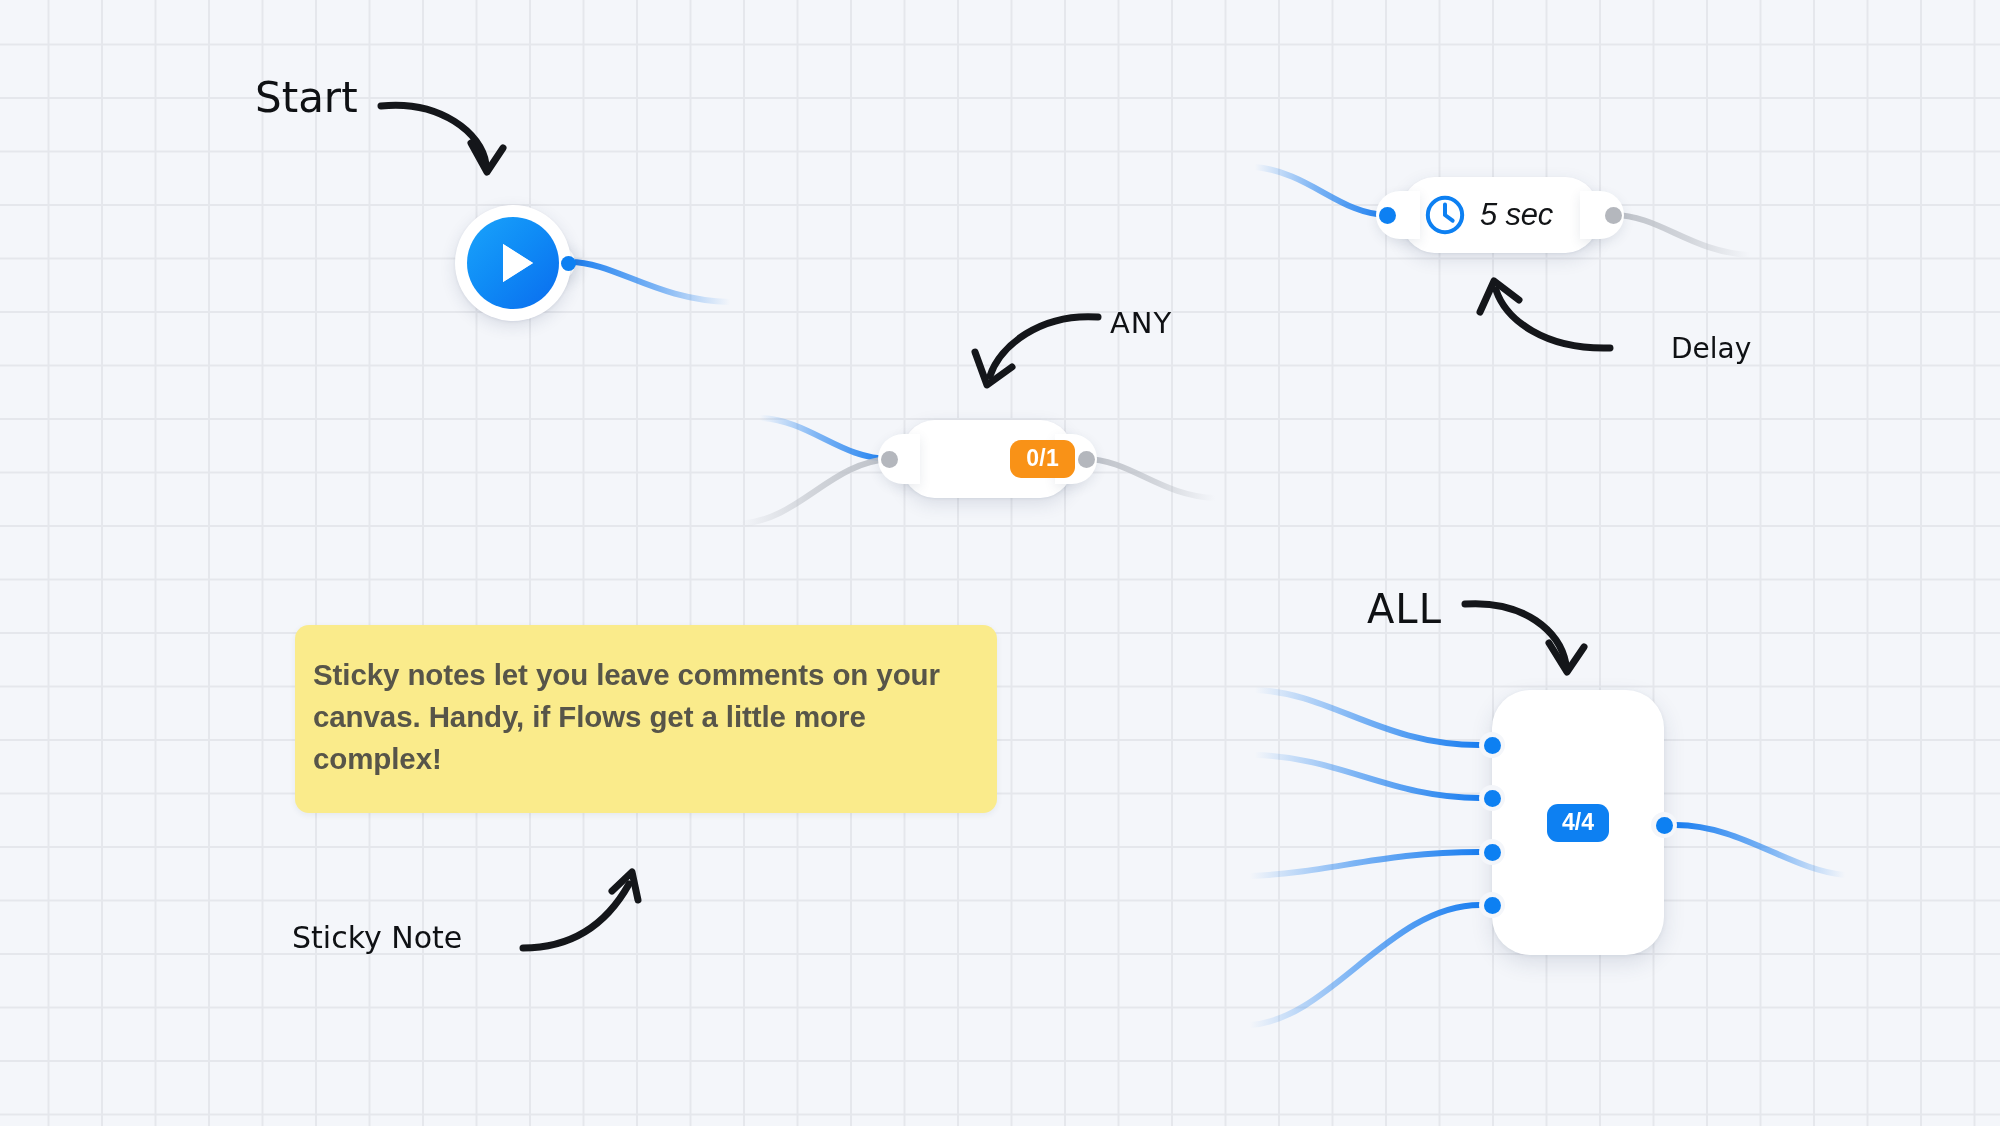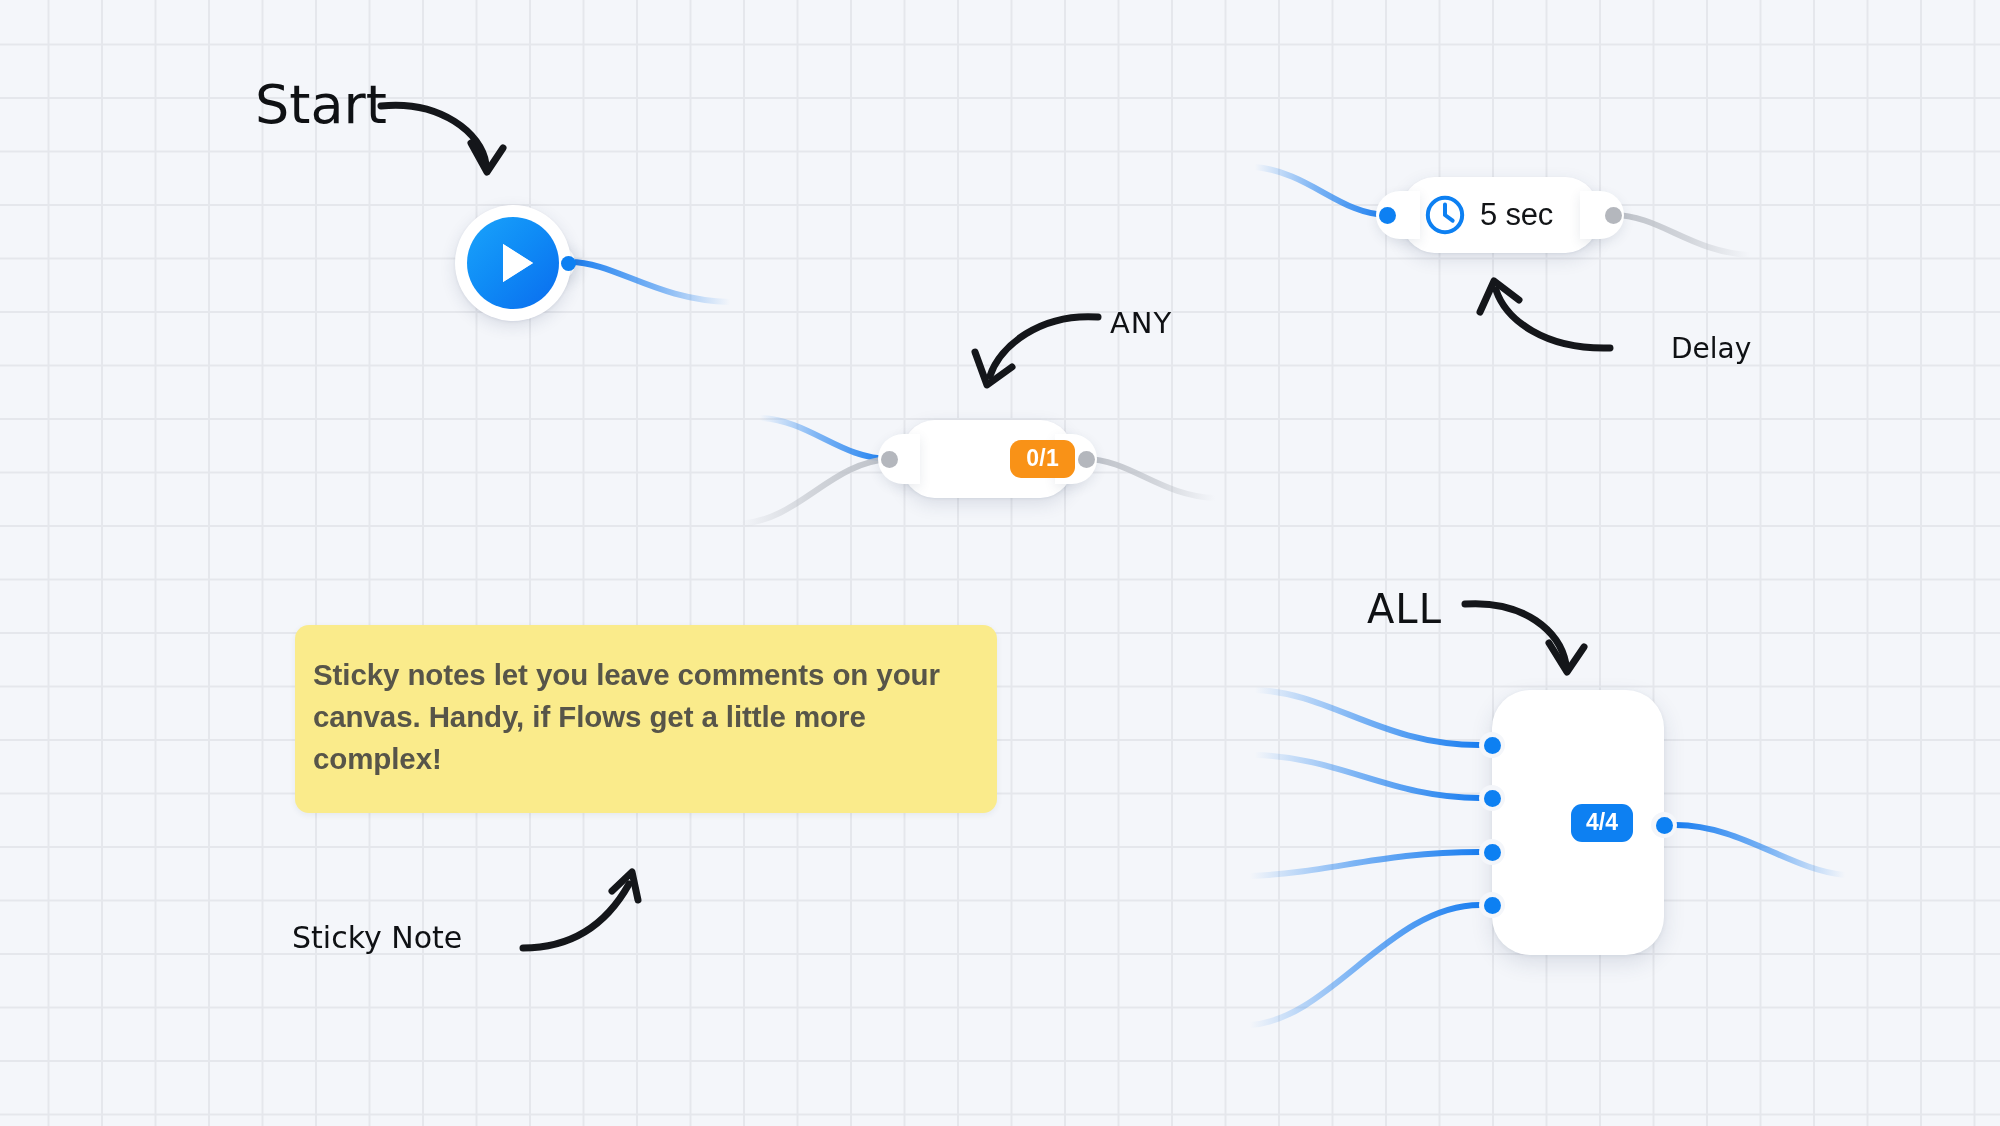--- a/index.html
+++ b/index.html
@@ -90,21 +90,21 @@
   #delay-node{ left:1400px; top:177px; width:200px; height:76px; border-radius:38px/42px; padding-left:24px; }
   #delay-node .lobe-l,#delay-node .lobe-r{
     position:absolute; top:14px; width:44px; height:48px; background:#fff;
     box-shadow:0 4px 12px rgba(35,55,90,.10); z-index:0;
   }
   #delay-node .lobe-l{ left:-24px; border-radius:24px 0 0 24px; }
   #delay-node .lobe-r{ right:-24px; border-radius:0 24px 24px 0; }
   #delay-node .clock{ position:relative; z-index:2; width:42px;height:42px; flex:0 0 42px; }
   #delay-node .dlabel{
     position:relative; z-index:2;
-    font-size:31px; color:#121417; margin-left:14px; letter-spacing:-.2px;
+    font-size:31px; color:#121417; margin-left:14px; letter-spacing:-.2px;font-style:italic;
   }
   #delay-node .p-in{ left:-13px; top:38px; }
   #delay-node .p-out{ right:-13px; top:38px; margin-left:0; margin-right:-8.5px; }
 
   
   #all-node{ left:1492px; top:690px; width:172px; height:265px; }
   #all-node .body{
     position:absolute; inset:0;
     background:#fff; border-radius:38px;
     box-shadow:0 8px 22px rgba(35,55,90,.13), 0 1px 4px rgba(35,55,90,.07);
@@ -113,21 +113,21 @@
     position:absolute; left:-13px; width:26px; height:26px;
     border-radius:50%; background:#f4f6fa;
   }
   #all-node .notch-r{
     position:absolute; right:-13px; width:26px; height:26px;
     border-radius:50%; background:#f4f6fa;
   }
   #all-node .badge{
     position:absolute; left:50%; top:50%; transform:translate(-50%,-50%);
     background:#0d80f2; color:#fff; font-weight:bold; font-size:23px;
-    padding:7px 15px 8px; border-radius:11px; line-height:1; z-index:3;margin-left:24px;
+    padding:7px 15px 8px; border-radius:11px; line-height:1; z-index:3;
   }
   #all-node .port{ z-index:4; }
 
   
   #sticky-note{
     position:absolute; left:295px; top:625px; width:702px; height:188px;
     background:#faeb8b; border-radius:14px;
     padding:29px 18px;
     box-shadow:0 2px 6px rgba(35,55,90,.07);
   }
@@ -138,21 +138,21 @@
   }
 
   
   .hand{
     position:absolute;
     font-family:"DejaVu Sans", sans-serif;
     color:#0f1114;
     white-space:nowrap;
     font-weight:400;
   }
-  #lbl-start  { left:255px;  top:73px;  font-size:54px; }
+  #lbl-start  { left:255px;  top:73px;  font-size:42px; }
   #lbl-any    { left:1110px; top:306px; font-size:29px; letter-spacing:1px;}
   #lbl-delay  { left:1628px; top:332px; font-size:28px;margin-left:43px; }
   #lbl-all    { left:1367px; top:586px; font-size:40px; letter-spacing:1px;}
   #lbl-sticky { left:292px;  top:920px; font-size:30px; }
 </style>
 </head>
 <body>
 
 <div id="canvas">
 

